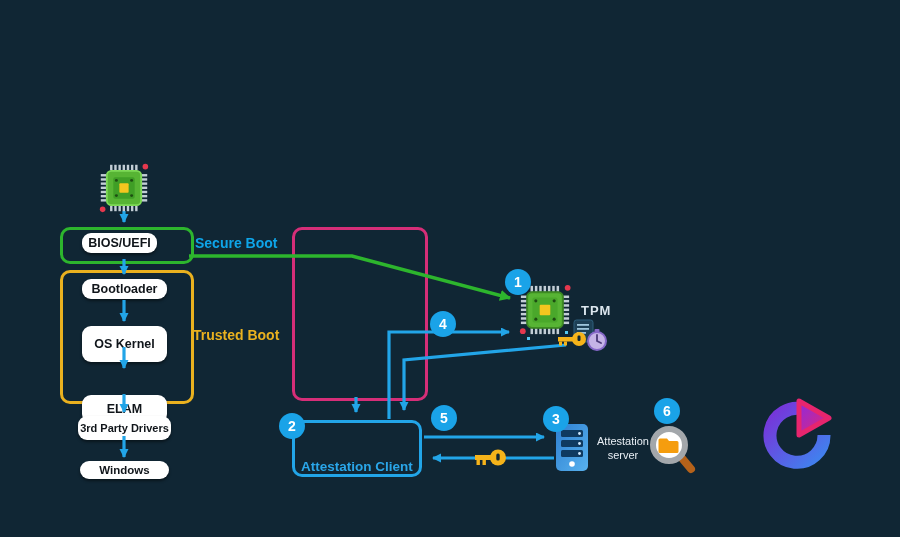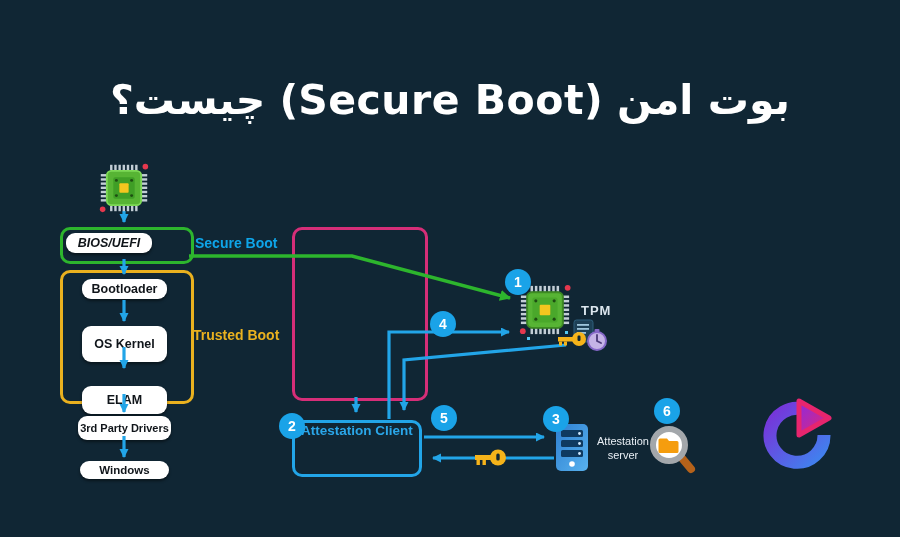--- a/index.html
+++ b/index.html
@@ -24,46 +24,45 @@
   }
   .lbl{position:absolute;font-weight:bold;z-index:6;white-space:nowrap;}
   .lbl-secure{left:195px;top:235px;color:#0ea5e9;font-size:14px;}
   .lbl-trusted{left:193px;top:327px;color:#eab11f;font-size:14px;}
   .lbl-measured{left:292px;top:303px;width:130px;text-align:center;color:#e8b626;font-size:15px;}
   .lbl-tpm{left:581px;top:303px;color:#dce6ee;font-size:13px;letter-spacing:1px;}
   .lbl-server{left:592px;top:434px;width:62px;text-align:center;color:#e8eef4;font-size:11px;font-weight:normal;line-height:1.3;white-space:normal;}
   .client-box{
     position:absolute;left:292px;top:420px;width:130px;height:57px;
     border:3px solid #22a5e8;border-radius:10px;z-index:4;
-    display:flex;align-items:flex-start;justify-content:center;box-sizing:border-box;
+    display:flex;align-items:flex-end;justify-content:center;box-sizing:border-box;
   }
   .client-box span{color:#2aa6e9;font-weight:bold;font-size:13.5px;}
   .numc{
     position:absolute;width:26px;height:26px;border-radius:50%;
     background:#1aa3e8;color:#ffffff;font-size:14px;font-weight:bold;
     display:flex;align-items:center;justify-content:center;z-index:7;
   }
   .icon{position:absolute;z-index:6;}
   .overlay{position:absolute;left:0;top:0;z-index:5;pointer-events:none;}
 </style>
 </head>
 <body>
 
 <div class="stage">
 
-  <div class="title" dir="rtl">بوت امن (Secure Boot) چیست؟</div>
 
   <div class="frame frame-green"></div>
   <div class="frame frame-yellow"></div>
   <div class="frame frame-pink"></div>
 
-  <div class="wbox" style="left:66px;top:233px;width:86px;height:20px;font-style:italic;">BIOS/UEFI</div>
+  <div class="wbox" style="left:82px;top:233px;width:75px;height:20px;">BIOS/UEFI</div>
   <div class="wbox" style="left:82px;top:279px;width:85px;height:20px;">Bootloader</div>
   <div class="wbox" style="left:82px;top:326px;width:85px;height:36px;">OS Kernel</div>
-  <div class="wbox" style="left:82px;top:386px;width:85px;height:28px;">ELAM</div>
+  <div class="wbox" style="left:82px;top:395px;width:85px;height:28px;">ELAM</div>
   <div class="wbox" style="left:78px;top:416px;width:93px;height:24px;font-size:11px;">3rd Party Drivers</div>
   <div class="wbox" style="left:80px;top:461px;width:89px;height:18px;font-size:11.5px;">Windows</div>
 
   <div class="lbl lbl-secure">Secure Boot</div>
   <div class="lbl lbl-trusted">Trusted Boot</div>
   <div class="lbl lbl-tpm">TPM</div>
   <div class="lbl lbl-server">Attestation server</div>
 
   <div class="client-box">
     <span>Attestation Client</span>

